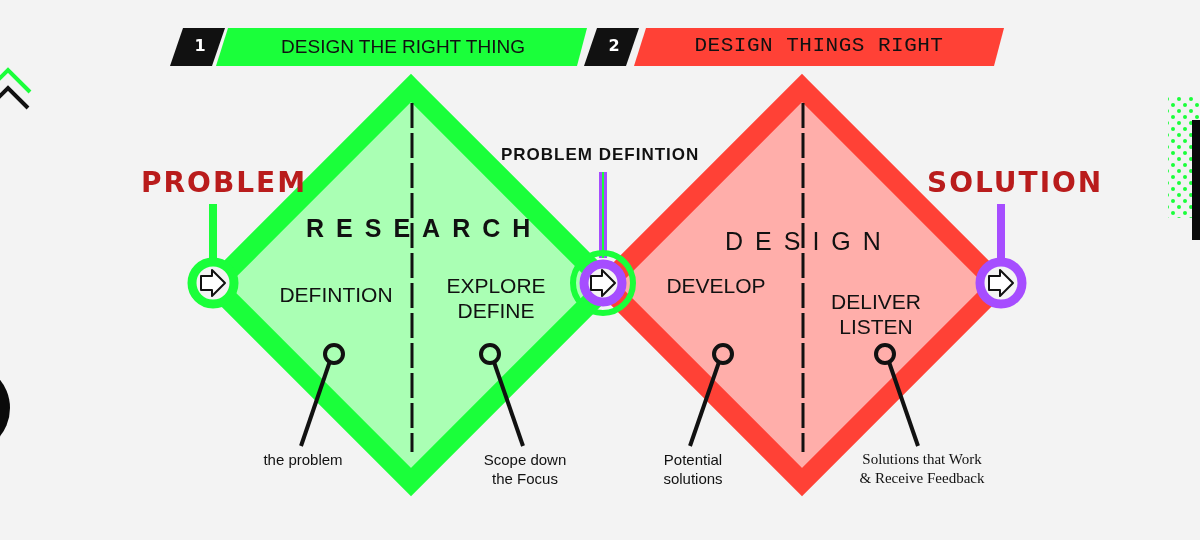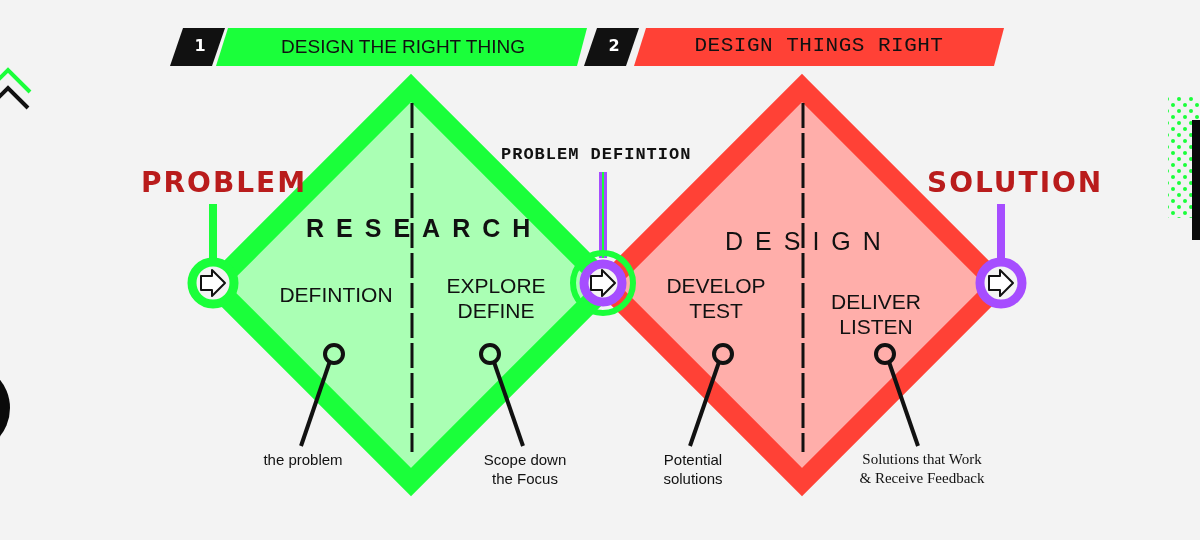--- a/index.html
+++ b/index.html
@@ -2,21 +2,21 @@
 <html><head>
 <meta charset="utf-8">
 <style>
   html, body { margin:0; padding:0; }
   body { width:1200px; height:540px; background:#f3f3f3; overflow:hidden; position:relative;
          font-family:"Liberation Sans", "DejaVu Sans", sans-serif; }
   svg.stage { position:absolute; left:0; top:0; }
   .banner-text { position:absolute; font-size:19px; color:#111; text-align:center; letter-spacing:0px; }
   .num { position:absolute; color:#fff; font-weight:bold; font-size:16px; text-align:center; font-family:"DejaVu Sans", sans-serif; }
   .big-label { position:absolute; font-weight:bold; font-size:28px; letter-spacing:2px; color:#b91c1c; font-family:"DejaVu Sans", sans-serif; }
-  .pd-label { position:absolute; font-weight:bold; font-size:17px; letter-spacing:1px; color:#111; font-family:Liberation Mono, monospace; }
+  .pd-label { position:absolute; font-weight:bold; font-size:17px; letter-spacing:1px; color:#111; font-family:Liberation Sans, sans-serif; }
   .phase { position:absolute; font-size:25px; letter-spacing:12px; color:#111; }
   .stage-text { position:absolute; font-size:21px; color:#111; text-align:center; line-height:25px; }
   .note { position:absolute; font-size:15px; color:#111; text-align:center; line-height:19px; }
 </style>
 </head>
 <body>
 
 <svg class="stage" width="1200" height="540" viewBox="0 0 1200 540">
 
   <g>
@@ -100,21 +100,20 @@
 
 <div class="stage-text" style="left:256px;top:282px;width:160px;">
   <div>DEFINTION</div>
 </div>
 <div class="stage-text" style="left:416px;top:273px;width:160px;">
   <div>EXPLORE</div>
   <div>DEFINE</div>
 </div>
 <div class="stage-text" style="left:636px;top:273px;width:160px;">
   <div>DEVELOP</div>
-  <div>TEST</div>
 </div>
 <div class="stage-text" style="left:796px;top:273px;width:160px;margin-top:16px;">
   <div>DELIVER</div>
   <div>LISTEN</div>
 </div>
 
 <div class="note" style="left:233px;top:450px;width:140px;">
   <div>the problem</div>
 </div>
 <div class="note" style="left:455px;top:450px;width:140px;">

